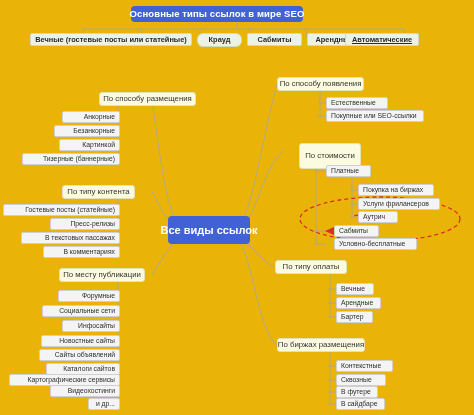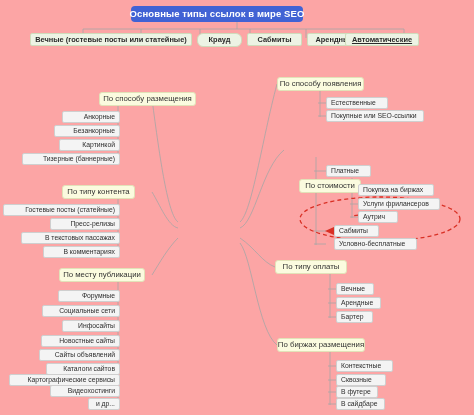--- a/index.html
+++ b/index.html
@@ -7,21 +7,21 @@
     padding: 0;
     background: #ffffff;
   }
   body {
     font-family: "Liberation Sans", sans-serif;
   }
   #canvas {
     position: relative;
     width: 474px;
     height: 415px;
-    background: #fca5a5;
+    background: #eab308;
     overflow: hidden;
   }
   svg.wires {
     position: absolute;
     left: 0;
     top: 0;
     width: 474px;
     height: 415px;
     pointer-events: none;
   }
@@ -181,20 +181,21 @@
   </svg>
 
   <div class="node blue title-node" style="left:131px; top:6px; width:172px; height:16px;">Основные типы ссылок в мире SEO</div>
 
   <div class="node green" style="left:30px; top:33px; width:162px; height:13px;">Вечные (гостевые посты или статейные)</div>
   <div class="node green" style="left:197px; top:33px; width:45px; height:14px;border-radius:6px;">Крауд</div>
   <div class="node green" style="left:247px; top:33px; width:55px; height:13px;">Сабмиты</div>
   <div class="node green" style="left:307px; top:33px; width:55px; height:13px;">Арендные</div>
   <div class="node green" style="left:345px; top:33px; width:74px; height:13px;text-decoration:underline;">Автоматические</div>
 
+  <div class="node blue center-node" style="left:168px; top:216px; width:82px; height:28px;">Все виды ссылок</div>
 
   <div class="node branch" style="left:55px; top:92px; width:97px; height:14px;margin-left:44px;">По способу размещения</div>
   <div class="node leaf ra" style="left:62px; top:111px; width:58px; height:12px;">Анкорные</div>
   <div class="node leaf ra" style="left:54px; top:125px; width:66px; height:12px;">Безанкорные</div>
   <div class="node leaf ra" style="left:59px; top:139px; width:61px; height:12px;">Картинкой</div>
   <div class="node leaf ra" style="left:22px; top:153px; width:98px; height:12px;">Тизерные (баннерные)</div>
 
   <div class="node branch" style="left:62px; top:185px; width:73px; height:14px;text-align:right;">По типу контента</div>
   <div class="node leaf ra" style="left:3px; top:204px; width:117px; height:12px;">Гостевые посты (статейные)</div>
   <div class="node leaf ra" style="left:50px; top:218px; width:70px; height:12px;">Пресс-релизы</div>
@@ -209,21 +210,21 @@
   <div class="node leaf ra" style="left:39px; top:349px; width:81px; height:12px;">Сайты объявлений</div>
   <div class="node leaf ra" style="left:46px; top:363px; width:74px; height:12px;">Каталоги сайтов</div>
   <div class="node leaf ra" style="left:9px; top:374px; width:111px; height:12px;">Картографические сервисы</div>
   <div class="node leaf ra" style="left:50px; top:385px; width:70px; height:12px;">Видеохостинги</div>
   <div class="node leaf ra" style="left:88px; top:398px; width:32px; height:12px;">и др...</div>
 
   <div class="node branch" style="left:277px; top:77px; width:87px; height:14px;">По способу появления</div>
   <div class="node leaf la" style="left:326px; top:97px; width:62px; height:12px;">Естественные</div>
   <div class="node leaf la" style="left:326px; top:110px; width:98px; height:12px;">Покупные или SEO-ссылки</div>
 
-  <div class="node branch" style="left:299px; top:143px; width:62px; height:14px;margin-top:36px;">По стоимости</div>
+  <div class="node branch" style="left:299px; top:143px; width:62px; height:26px;">По стоимости</div>
   <div class="node leaf la" style="left:326px; top:165px; width:45px; height:12px;">Платные</div>
   <div class="node leaf la" style="left:358px; top:184px; width:76px; height:12px;">Покупка на биржах</div>
   <div class="node leaf la" style="left:358px; top:198px; width:82px; height:12px;">Услуги фрилансеров</div>
   <div class="node leaf la" style="left:358px; top:211px; width:40px; height:12px;">Аутрич</div>
   <div class="node leaf la" style="left:334px; top:225px; width:45px; height:12px;">Сабмиты</div>
   <div class="node leaf la" style="left:334px; top:238px; width:83px; height:12px;">Условно-бесплатные</div>
 
   <div class="node branch" style="left:275px; top:260px; width:72px; height:14px;">По типу оплаты</div>
   <div class="node leaf la" style="left:336px; top:283px; width:38px; height:12px;">Вечные</div>
   <div class="node leaf la" style="left:336px; top:297px; width:45px; height:12px;">Арендные</div>

